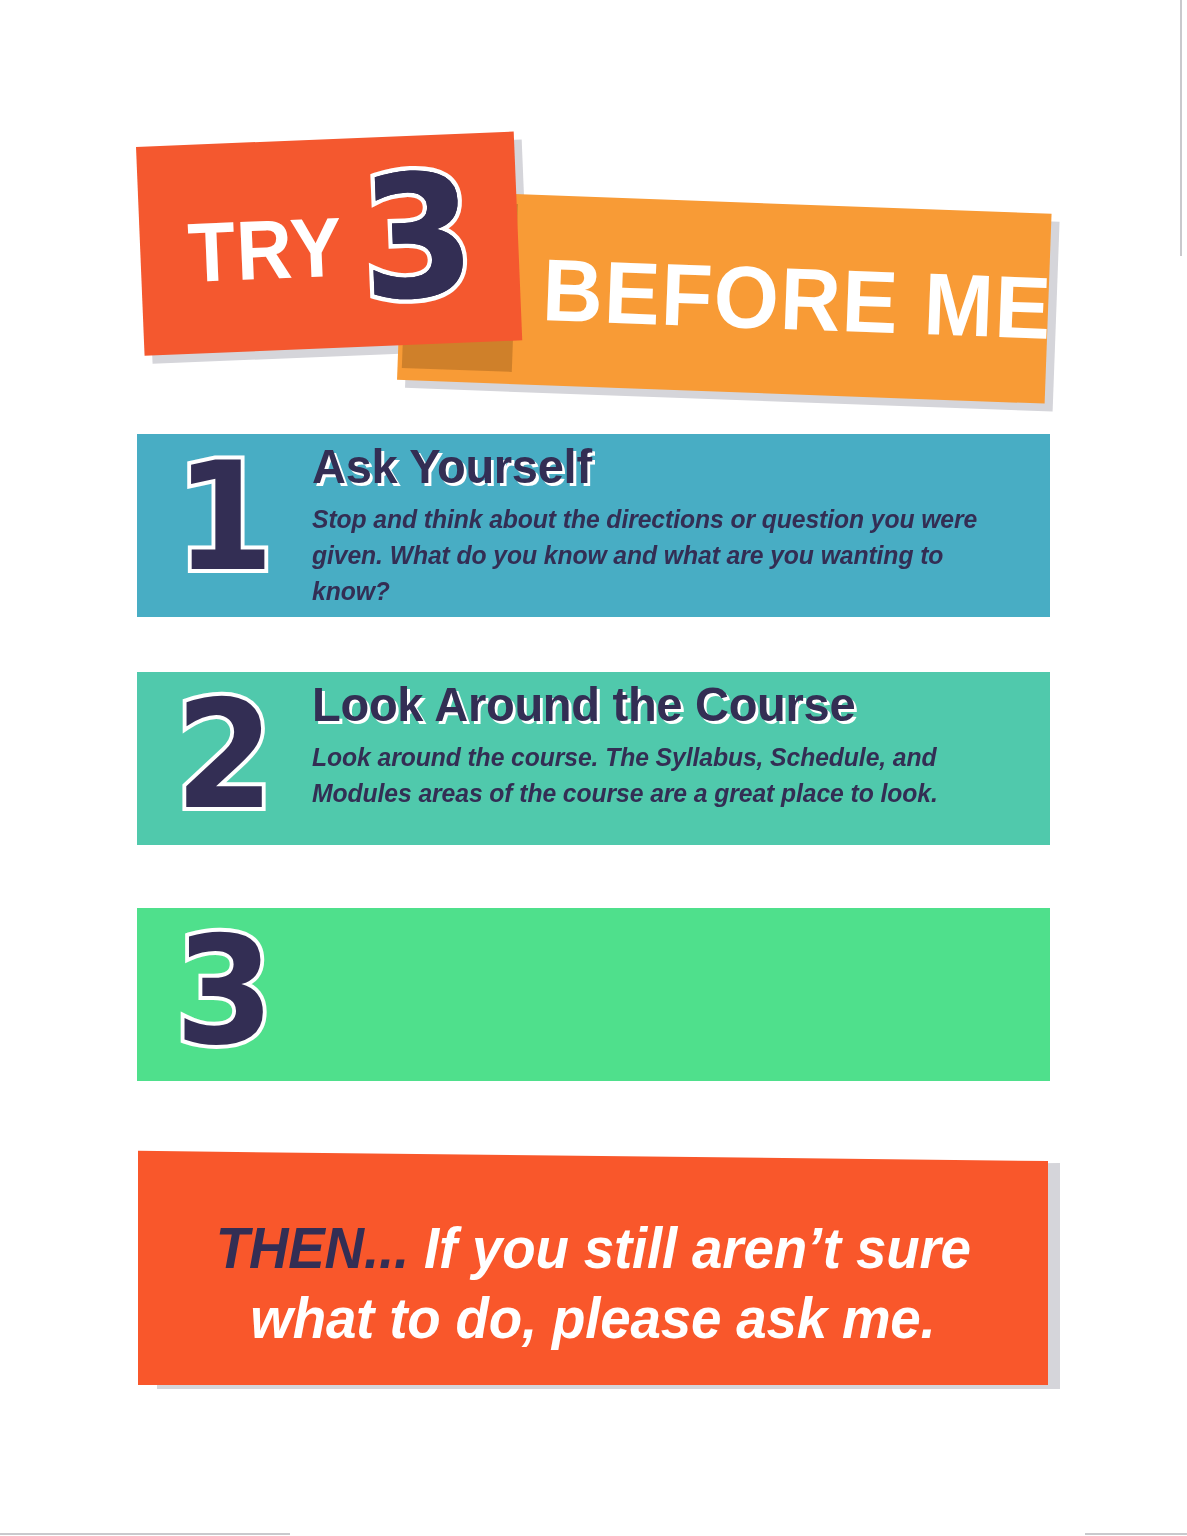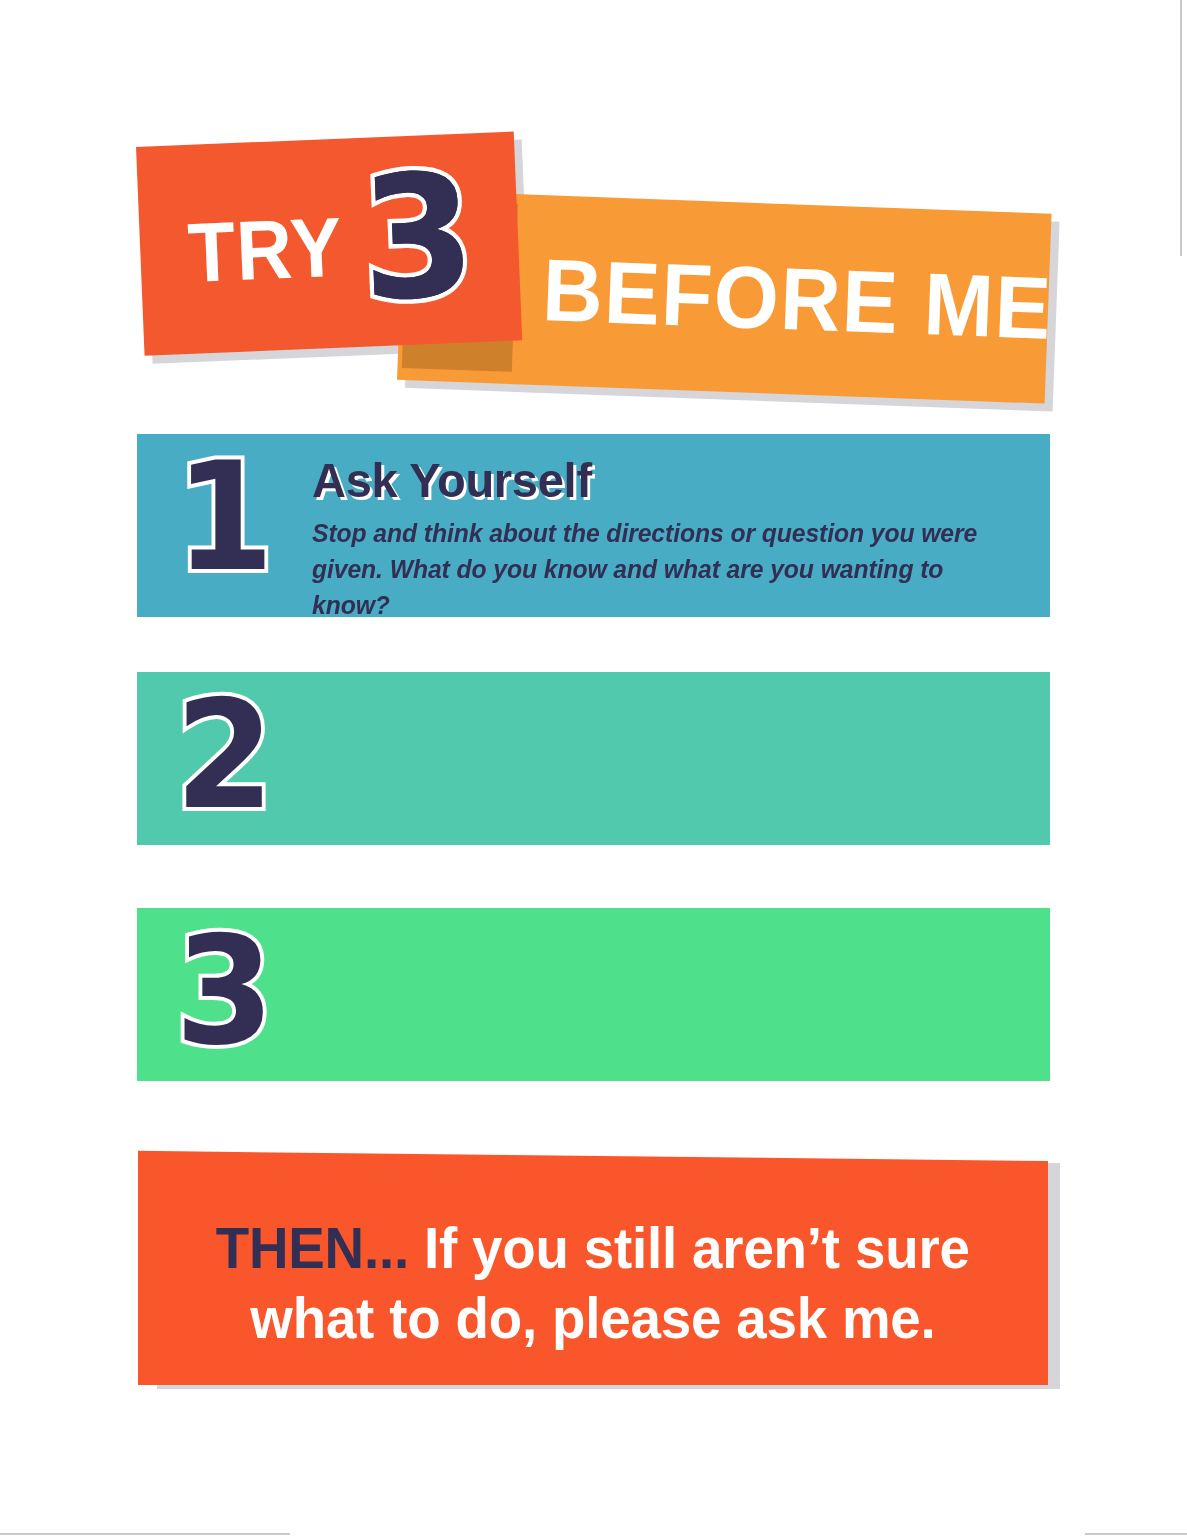--- a/index.html
+++ b/index.html
@@ -147,21 +147,21 @@
     font-size: 150px;
     line-height: 1;
     padding-top: 8px;
     -webkit-text-stroke: 8px #ffffff;
     paint-order: stroke fill;
     box-sizing: border-box;
     transform: scaleX(0.95);
   }
   .step-body {
     flex: 1 1 auto;
-    padding-top: 22px;
+    padding-top: 8px;
     padding-right: 18px;
   }
   .step-title {
     color: #332e54;
     font-family: "Liberation Sans Narrow", "Liberation Sans", sans-serif;
     font-weight: 700;
     font-size: 49px;
     line-height: 1.02;
     letter-spacing: -0.3px;
     text-shadow: 3px 3px 0 #ffffff;
@@ -197,20 +197,21 @@
     left: 138px; top: 1148px;
     width: 910px; height: 237px;
     background: #f9572b;
     clip-path: polygon(0% 1.2%, 100% 5.5%, 100% 100%, 0% 100%);
     display: flex;
     flex-direction: column;
     align-items: center;
     justify-content: center;
     padding-top: 34px;
     box-sizing: border-box;
+    font-style: italic;
   }
   .footer-line {
     font-family: "Liberation Sans Narrow", "Liberation Sans", sans-serif;
     font-weight: 700;
     font-size: 57px;
     line-height: 1.22;
     color: #ffffff;
     letter-spacing: -0.2px;
     transform: scaleX(0.96);
     white-space: nowrap;
@@ -248,20 +249,25 @@
     <div class="step-num">1</div>
     <div class="step-body">
       <div class="step-title">Ask Yourself</div>
       <div class="step-desc">Stop and think about the directions or question you were
 given.  What do you know and what are you wanting to know?</div>
     </div>
   </div>
 
   <div class="step step-2">
     <div class="step-num">2</div>
+    <div class="step-body">
+      <div class="step-title">Look Around the Course</div>
+      <div class="step-desc">Look around the course.  The Syllabus, Schedule, and
+Modules areas of the course are a great place to look.</div>
+    </div>
   </div>
 
   <div class="step step-3">
     <div class="step-num">3</div>
   </div>
 
   <div class="footer-shadow"></div>
   <div class="footer">
     <div class="footer-line">
       <span class="footer-then">THEN...</span><span> If you still aren’t sure</span>

